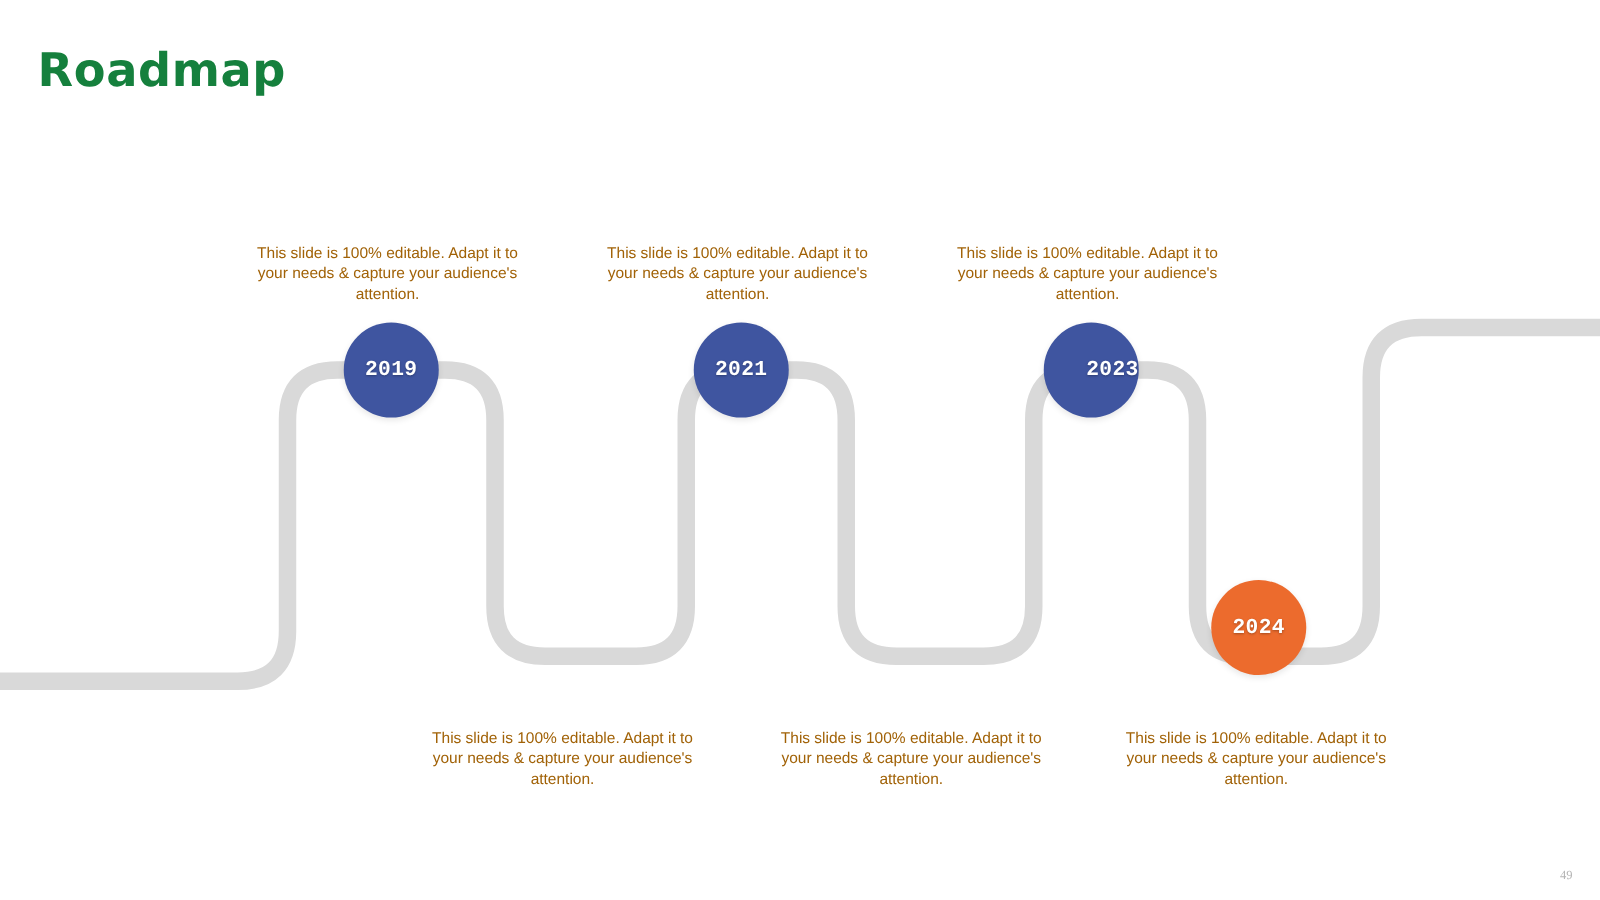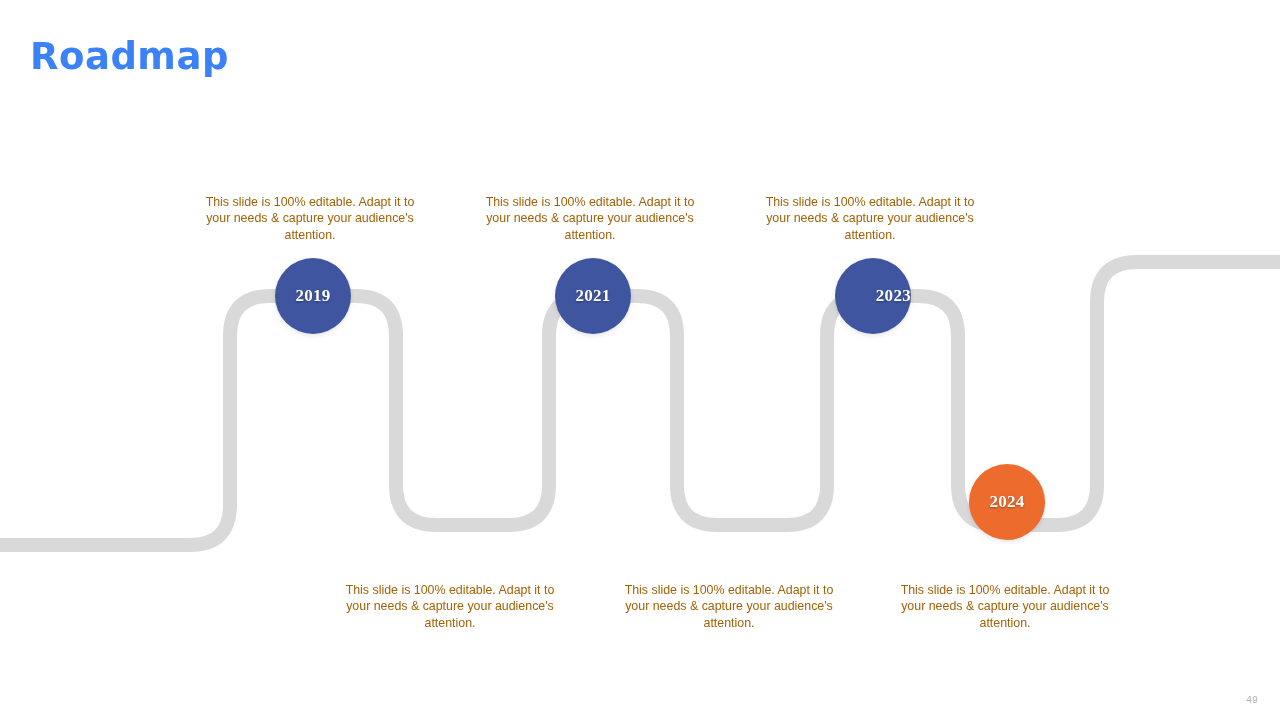--- a/index.html
+++ b/index.html
@@ -20,21 +20,21 @@
   }
 
   
   #page-title {
     position: absolute;
     left: 30px;
     top: 37px;
     font-size: 37px;
     font-weight: bold;
     letter-spacing: 0.5px;
-    color: #3b82f6;
+    color: #15803d;
     font-family: "DejaVu Sans", sans-serif;
     line-height: 1.1;
   }
 
   
   #ribbon-svg {
     position: absolute;
     left: 0;
     top: 0;
     width: 1280px;
@@ -48,21 +48,21 @@
     width: 76px;
     height: 76px;
     border-radius: 50%;
     display: flex;
     align-items: center;
     justify-content: center;
     color: #ffffff;
     font-size: 17px;
     font-weight: bold;
     letter-spacing: 0.3px;
-    font-family: Liberation Serif, serif;
+    font-family: Liberation Mono, monospace;
     text-shadow: 0 1px 2px rgba(0,0,0,0.30);
     box-shadow: 0 2px 5px rgba(0,0,0,0.10);
   }
   .node-blue   { background: #3f55a0; }
   .node-orange { background: #ec6b2d; }
 
   
   .desc {
     position: absolute;
     width: 210px;
@@ -73,21 +73,21 @@
     font-family: "Liberation Sans", sans-serif;
   }
 
   
   #page-number {
     position: absolute;
     right: 22px;
     bottom: 14px;
     font-size: 10px;
     color: #b4b4b4;
-    font-family: Liberation Mono, monospace;
+    font-family: Liberation Serif, serif;
   }
 </style>
 </head>
 <body>
 
 <div id="slide">
 
   <div id="page-title">Roadmap</div>
 
   <svg id="ribbon-svg" viewBox="0 0 1280 720" xmlns="http://www.w3.org/2000/svg">

